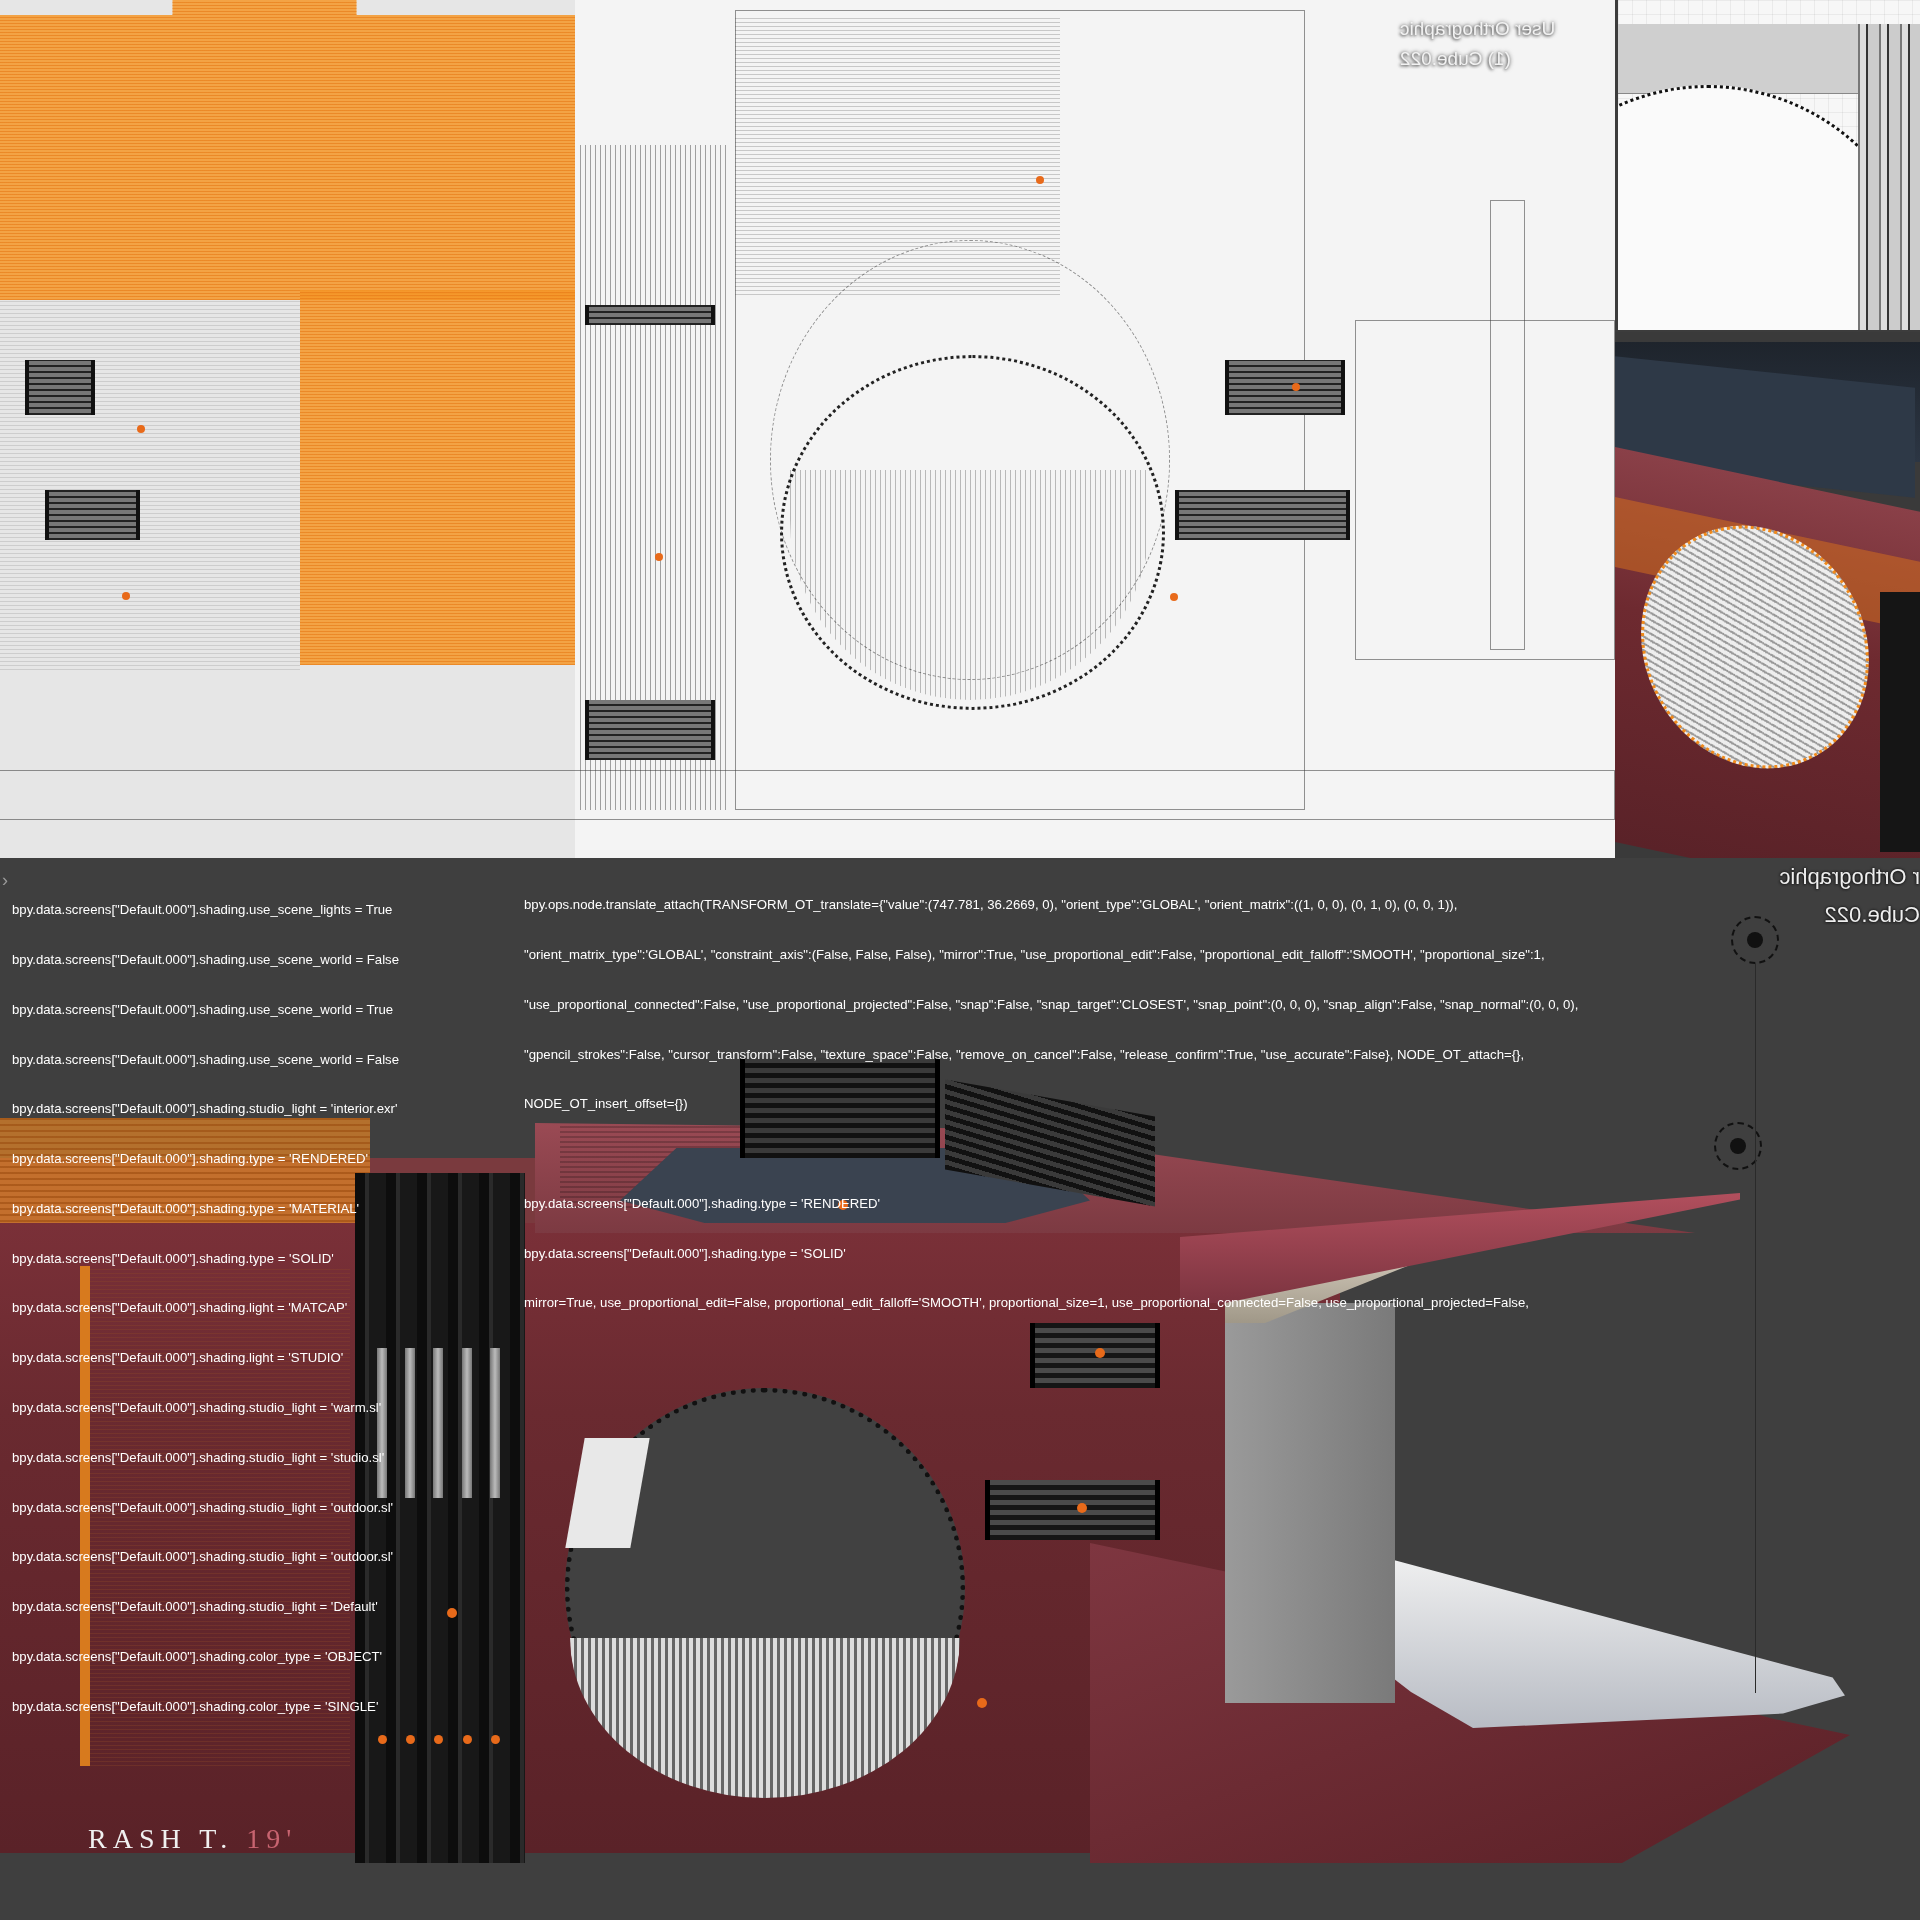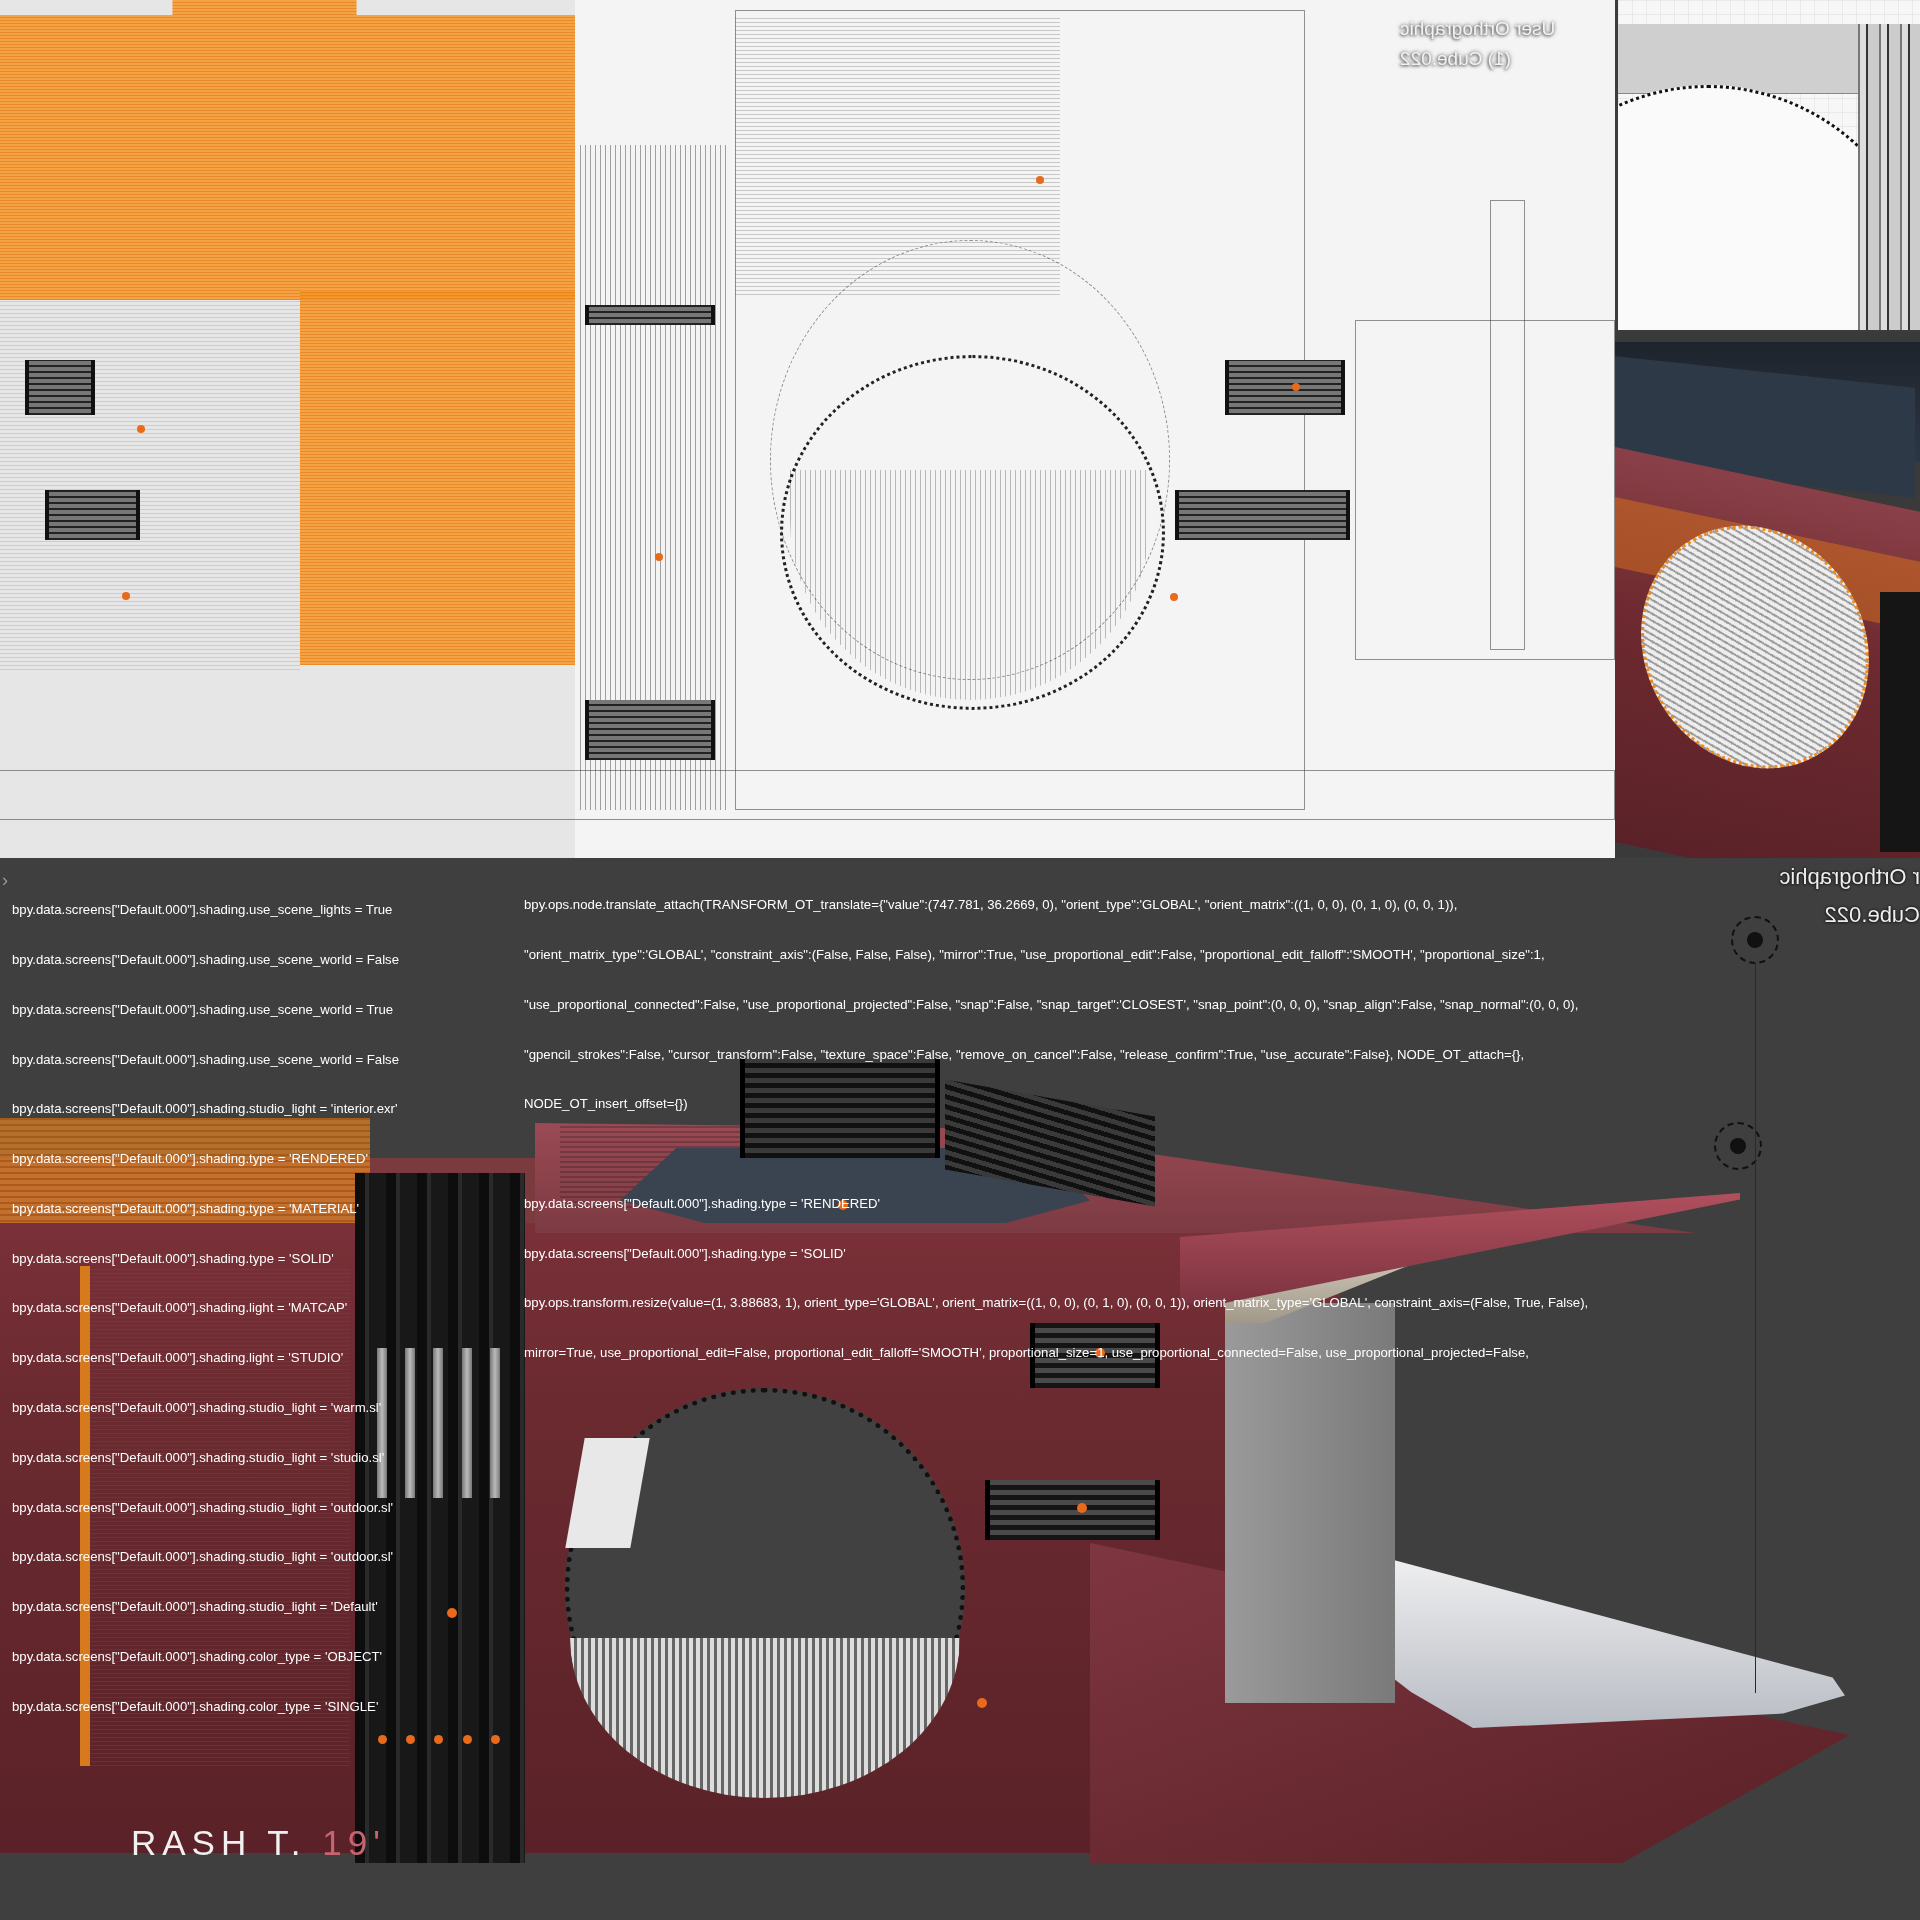--- a/index.html
+++ b/index.html
@@ -68,21 +68,21 @@
   .prow-gap { position: absolute; left: 1225px; top: 445px; width: 170px; height: 400px; background: linear-gradient(90deg, #9a9a9a, #7a7a7a); }
   .prow-gap-top { position: absolute; left: 1225px; top: 385px; width: 200px; height: 80px; background: linear-gradient(180deg, #d8cfc0, #a09888); clip-path: polygon(0 100%, 0 60%, 100% 0, 100% 20%, 20% 100%); }
   .prow-upper { position: absolute; left: 1180px; top: 335px; width: 560px; height: 110px; background: linear-gradient(180deg, #b14f5d, #7c3440); clip-path: polygon(0 40%, 100% 0, 100% 6%, 8% 100%, 0 100%); }
   .prow-lower { position: absolute; left: 1090px; top: 685px; width: 760px; height: 320px; background: linear-gradient(160deg, #7e3640, #5a2026); clip-path: polygon(0 0, 20% 10%, 90% 55%, 100% 60%, 70% 100%, 0 100%); }
   .prow-white { position: absolute; left: 1225px; top: 690px; width: 620px; height: 180px; background: linear-gradient(180deg, #f2f2f2, #b8bcc4); clip-path: polygon(0 0, 20% 0, 98% 72%, 100% 82%, 90% 92%, 40% 100%, 30% 80%); }
 
   .empty-icon { position: absolute; width: 48px; height: 48px; border-radius: 50%; border: 2px dashed #111; }
   .empty-icon::after { content: ""; position: absolute; left: 14px; top: 14px; width: 16px; height: 16px; border-radius: 50%; background: #111; }
   .empty-line { position: absolute; width: 1px; background: #2a2a2a; }
 
-  .signature { position: absolute; left: 88px; top: 1823px; font-family: Liberation Sans, sans-serif; font-size: 35px; letter-spacing: 6px; color: #f0f0f0; margin-left: 43px; }
+  .signature { position: absolute; left: 88px; top: 1823px; font-family: Liberation Serif, serif; font-size: 28px; letter-spacing: 6px; color: #f0f0f0; }
   .signature .year { color: #c86470; }
 
   .viewport-arrow { position: absolute; left: 2px; top: 870px; color: #9a9a9a; font-size: 18px; }
 </style>
 </head>
 <body>
 
 <div class="root">
 
   <div class="top-view">
@@ -212,21 +212,20 @@
 
     <div class="console center">
       <div>bpy.ops.node.translate_attach(TRANSFORM_OT_translate={"value":(747.781, 36.2669, 0), "orient_type":'GLOBAL', "orient_matrix":((1, 0, 0), (0, 1, 0), (0, 0, 1)),</div>
       <div>"orient_matrix_type":'GLOBAL', "constraint_axis":(False, False, False), "mirror":True, "use_proportional_edit":False, "proportional_edit_falloff":'SMOOTH', "proportional_size":1,</div>
       <div>"use_proportional_connected":False, "use_proportional_projected":False, "snap":False, "snap_target":'CLOSEST', "snap_point":(0, 0, 0), "snap_align":False, "snap_normal":(0, 0, 0),</div>
       <div>"gpencil_strokes":False, "cursor_transform":False, "texture_space":False, "remove_on_cancel":False, "release_confirm":True, "use_accurate":False}, NODE_OT_attach={},</div>
       <div>NODE_OT_insert_offset={})</div>
       <div class="blank"></div>
       <div>bpy.data.screens["Default.000"].shading.type = 'RENDERED'</div>
       <div>bpy.data.screens["Default.000"].shading.type = 'SOLID'</div>
-      <div>bpy.ops.transform.resize(value=(1, 3.88683, 1), orient_type='GLOBAL', orient_matrix=((1, 0, 0), (0, 1, 0), (0, 0, 1)), orient_matrix_type='GLOBAL', constraint_axis=(False, True, False),</div>
       <div>mirror=True, use_proportional_edit=False, proportional_edit_falloff='SMOOTH', proportional_size=1, use_proportional_connected=False, use_proportional_projected=False,</div>
     </div>
   </div>
 
   <div class="viewport-arrow">›</div>
 
   <div class="signature">
     <span>RASH T.</span>
     <span class="year">19'</span>
   </div>

